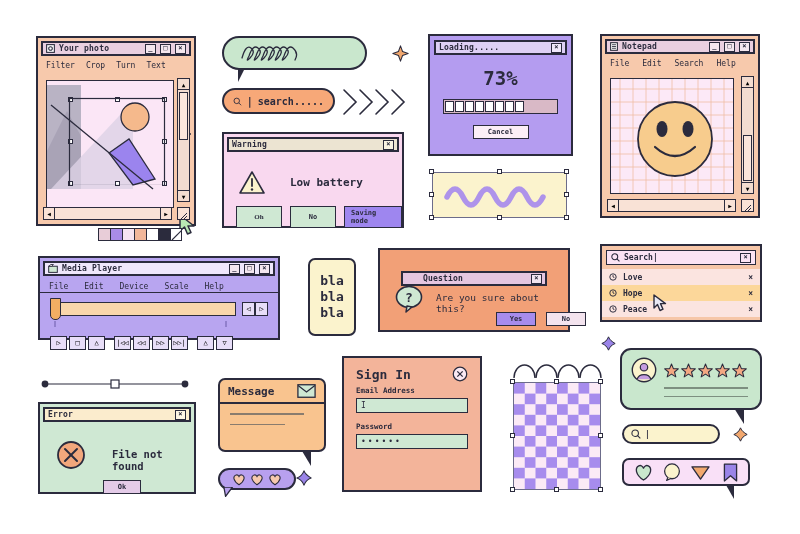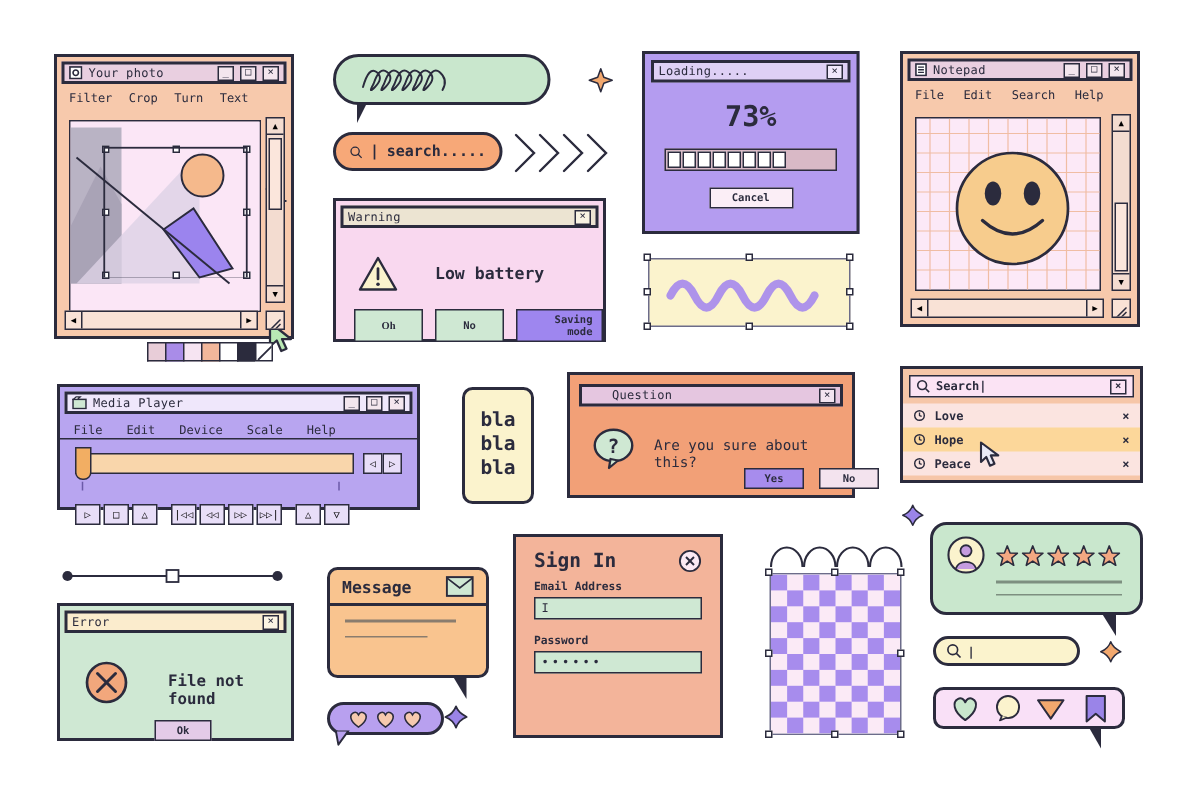--- a/index.html
+++ b/index.html
@@ -10,34 +10,34 @@
     font-family:"DejaVu Sans Mono", monospace;
     overflow:hidden;
   }
   .abs { position:absolute; }
 
   
   .win { border:2px solid #2b2b3d; position:absolute; }
   .titlebar {
     display:flex; align-items:center; gap:4px;
     border:2px solid #2b2b3d; height:15px; padding:0 3px;
-    font-size:8px; font-weight:normal; color:#2b2b3d;
+    font-size:8px; font-weight:bold; color:#2b2b3d;
     letter-spacing:.2px; white-space:nowrap;
   }
   .tb-title { flex:1; overflow:hidden; }
   .tbtn {
     width:11px; height:10px; border:1.5px solid #2b2b3d;
     display:flex; align-items:center; justify-content:center;
     font-size:7px; line-height:1; background:#f3e6ee;
   }
   .menubar { display:flex; gap:11px; font-size:8px; font-weight:normal;
              color:#2b2b3d; padding:3px 6px; }
   .btn {
     border:1.5px solid #2b2b3d; font-size:7px; font-weight:bold;
-    padding:2px 6px; text-align:right; color:#2b2b3d;
+    padding:2px 6px; text-align:left; color:#2b2b3d;
     display:inline-flex; align-items:center; justify-content:center;
   }
 
   
   #w-photo { left:36px; top:36px; width:160px; height:190px; background:#f7c9ac; }
   #w-photo .titlebar { background:#e9cfe0; margin:3px; }
   #photo-canvas { position:absolute; left:8px; top:42px; width:128px; height:128px;
                   background:#fce9f7; border:1.5px solid #2b2b3d; overflow:hidden; }
   .handle { position:absolute; width:5px; height:5px; background:#fff;
             border:1px solid #2b2b3d; }
@@ -90,21 +90,21 @@
           display:flex; align-items:center; justify-content:center; font-size:7px; }
 
   
   #bub-bla { left:308px; top:258px; width:48px; height:78px; background:#fbf3cd;
              border:2px solid #2b2b3d; border-radius:7px; display:flex;
              flex-direction:column; align-items:center; justify-content:center;
              font-size:13px; font-weight:bold; color:#2b2b3d; line-height:1.25; }
 
   
   #w-question { left:378px; top:248px; width:192px; height:84px; background:#f2a077; }
-  #w-question .titlebar { background:#e5c6e0; margin:6px;padding-left:20px; }
+  #w-question .titlebar { background:#e5c6e0; margin:21px;padding-left:20px; }
 
   
   #w-searchlist { left:600px; top:244px; width:162px; height:78px; background:#f6c6a8; }
   #sl-field { margin:4px; height:15px; background:#fbe3f4; border:1.5px solid #2b2b3d;
               display:flex; align-items:center; gap:4px; padding:0 4px; font-size:8px;
               font-weight:bold; color:#2b2b3d; }
   .sl-row { display:flex; align-items:center; gap:6px; height:16px; padding:0 7px;
             font-size:8px; font-weight:bold; color:#2b2b3d; }
   .sl-row.hl { background:#fcd79a; }
 

